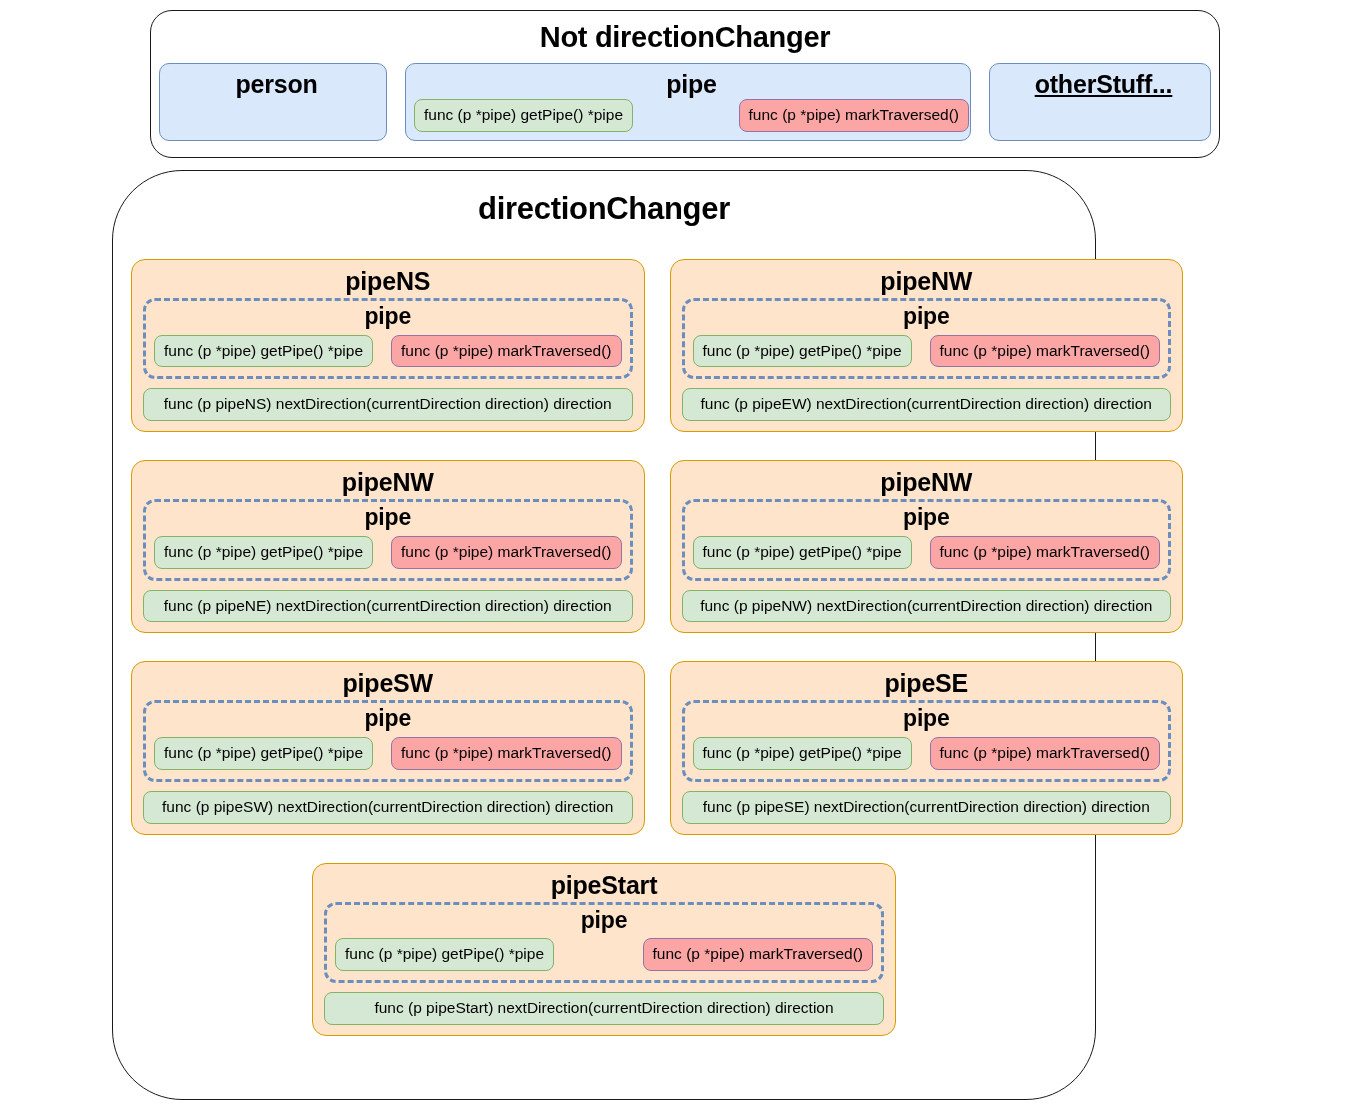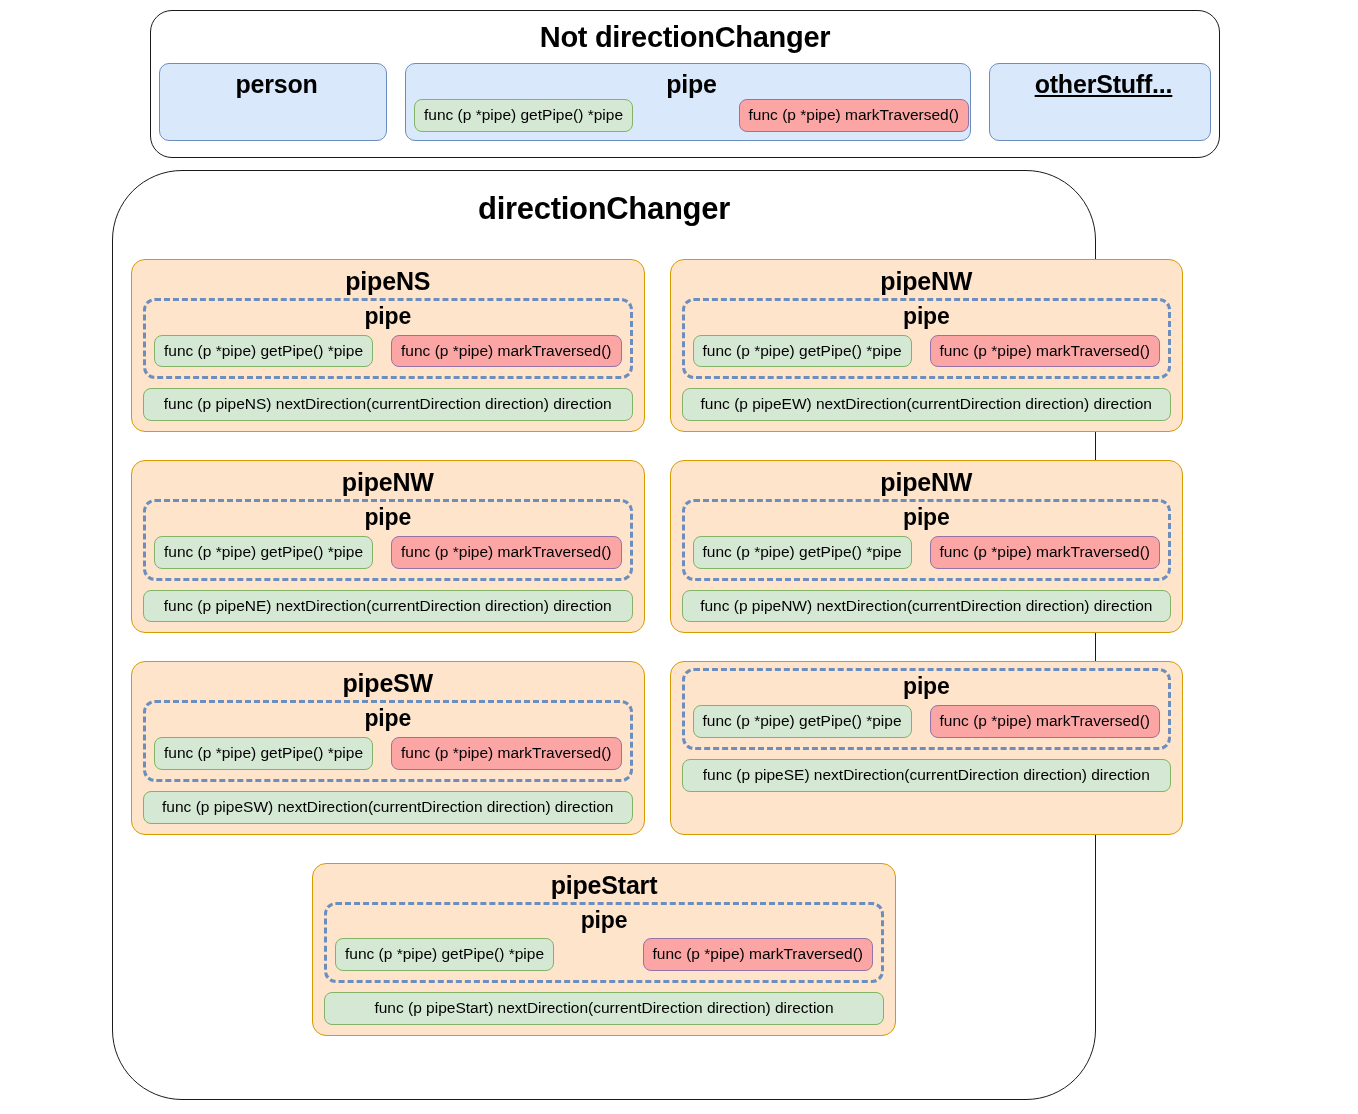--- a/index.html
+++ b/index.html
@@ -274,20 +274,21 @@
           <div class="dashed-title">pipe</div>
           <div class="method-row">
             <span class="chip green">func (p *pipe) getPipe() *pipe</span>
             <span class="chip purple">func (p *pipe) markTraversed()</span>
           </div>
         </div>
         <span class="chip green full">func (p pipeSW) nextDirection(currentDirection direction) direction</span>
       </div>
 
       <div class="orange-box wide">
+        <div class="embed-title">pipeSE</div>
         <div class="dashed-box">
           <div class="dashed-title">pipe</div>
           <div class="method-row">
             <span class="chip green">func (p *pipe) getPipe() *pipe</span>
             <span class="chip purple">func (p *pipe) markTraversed()</span>
           </div>
         </div>
         <span class="chip green full">func (p pipeSE) nextDirection(currentDirection direction) direction</span>
       </div>
 

